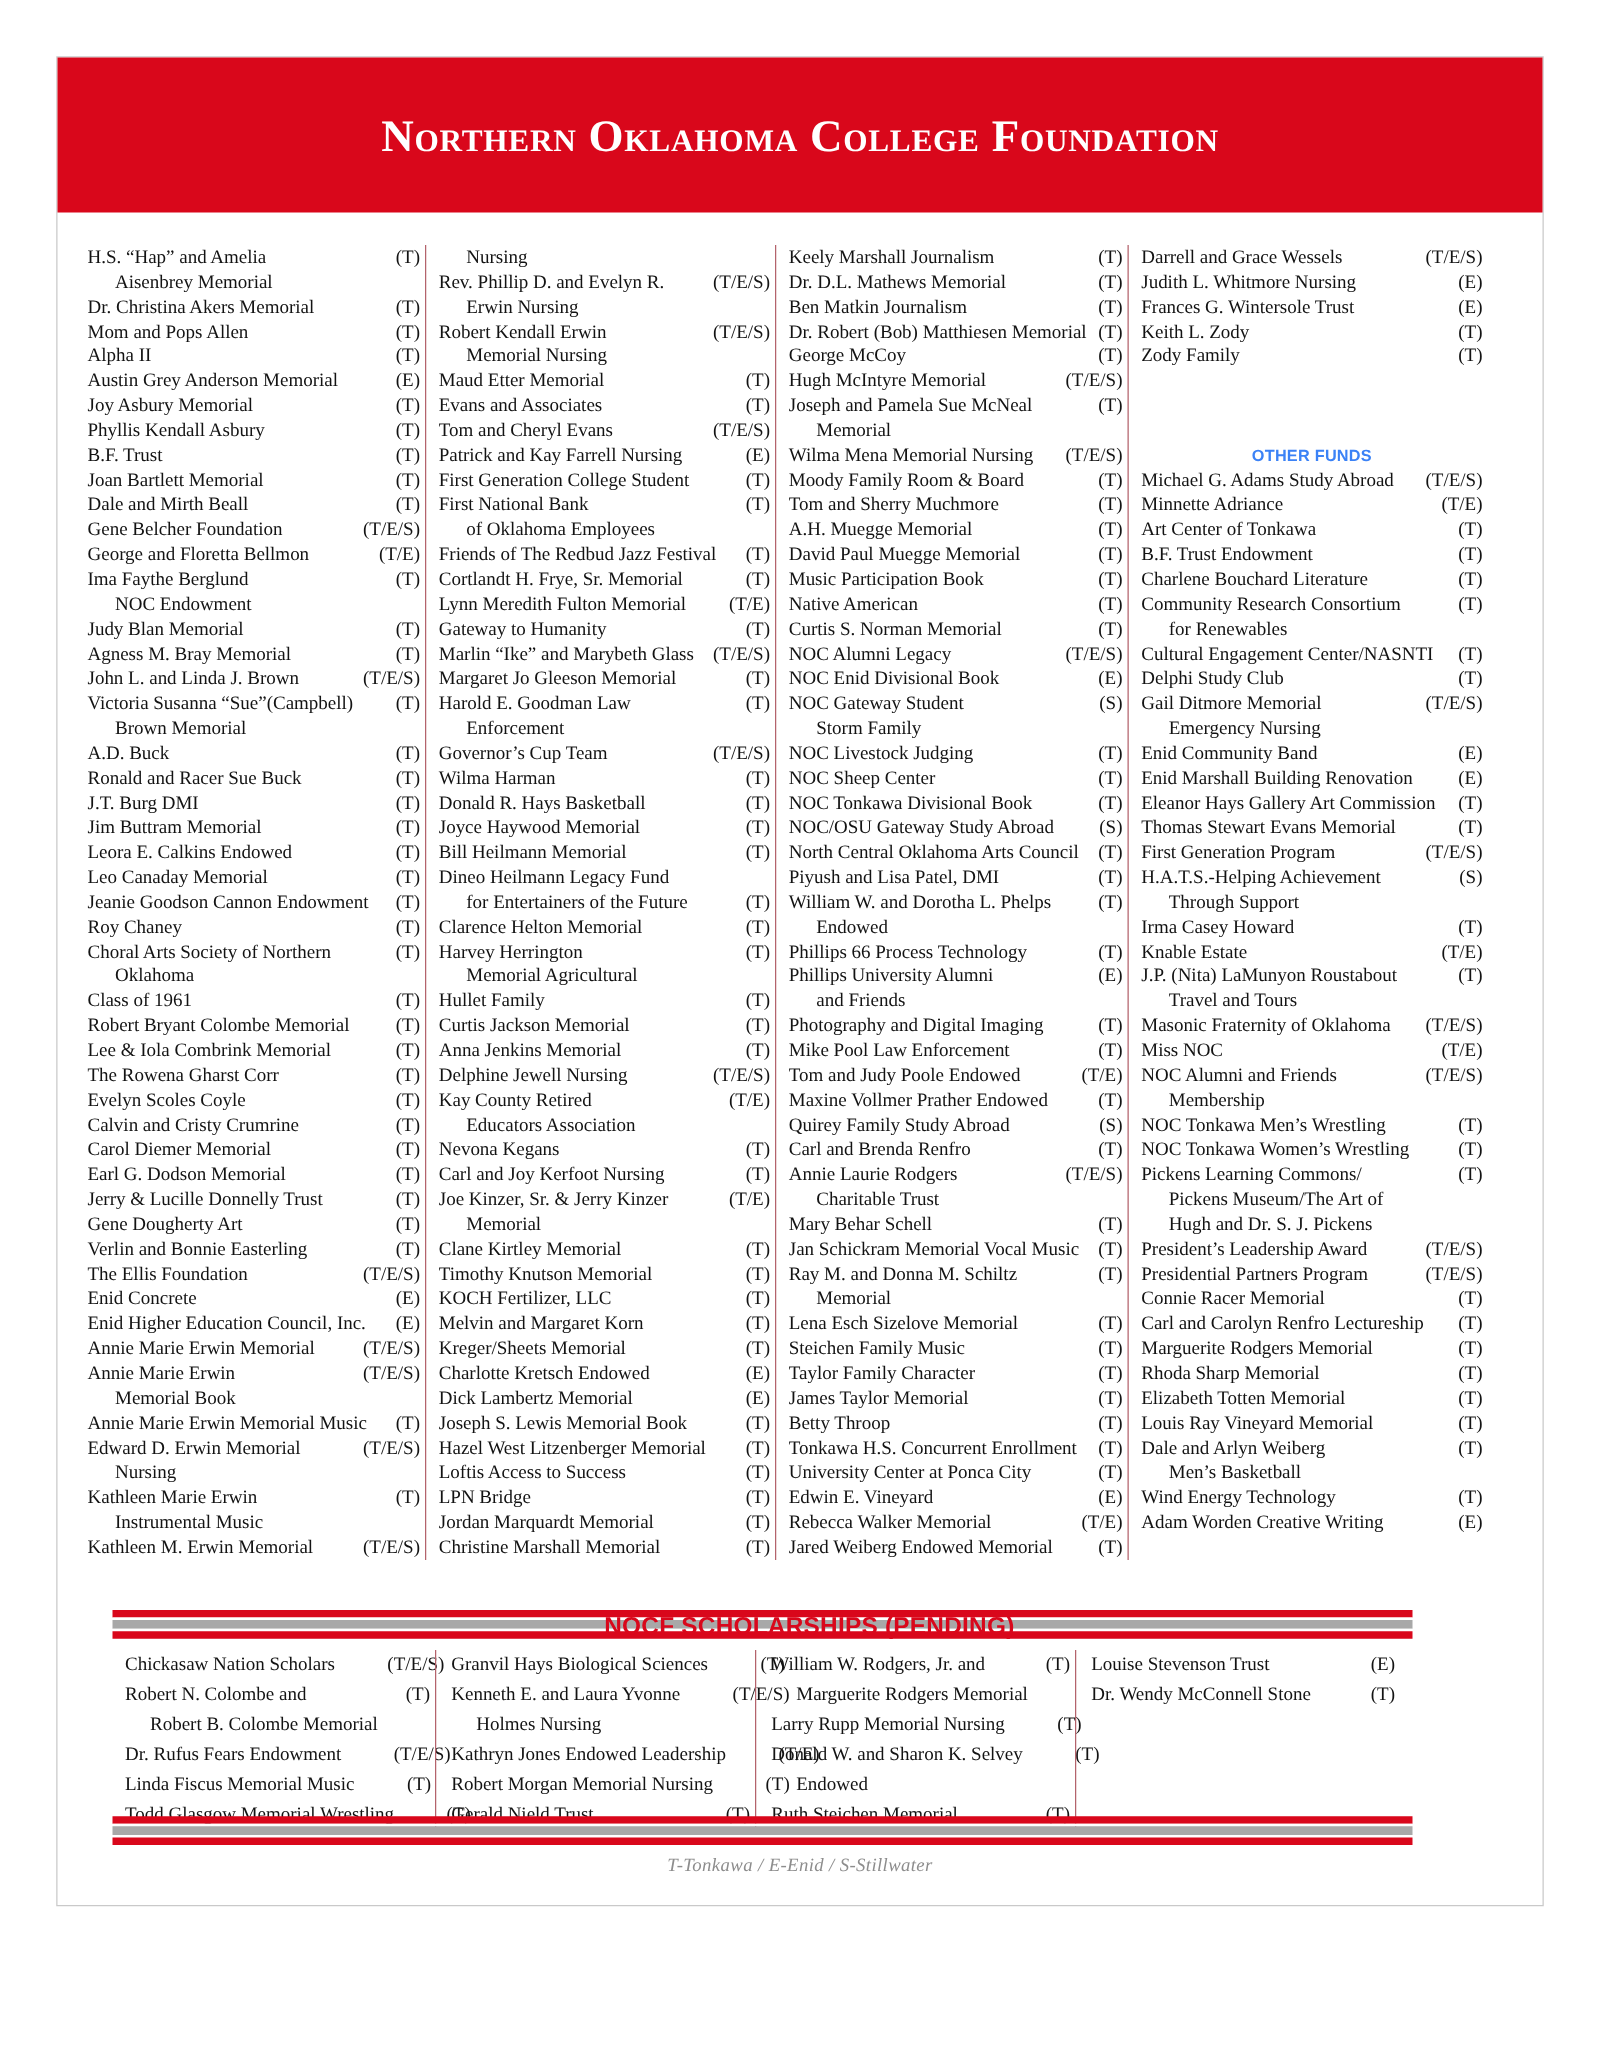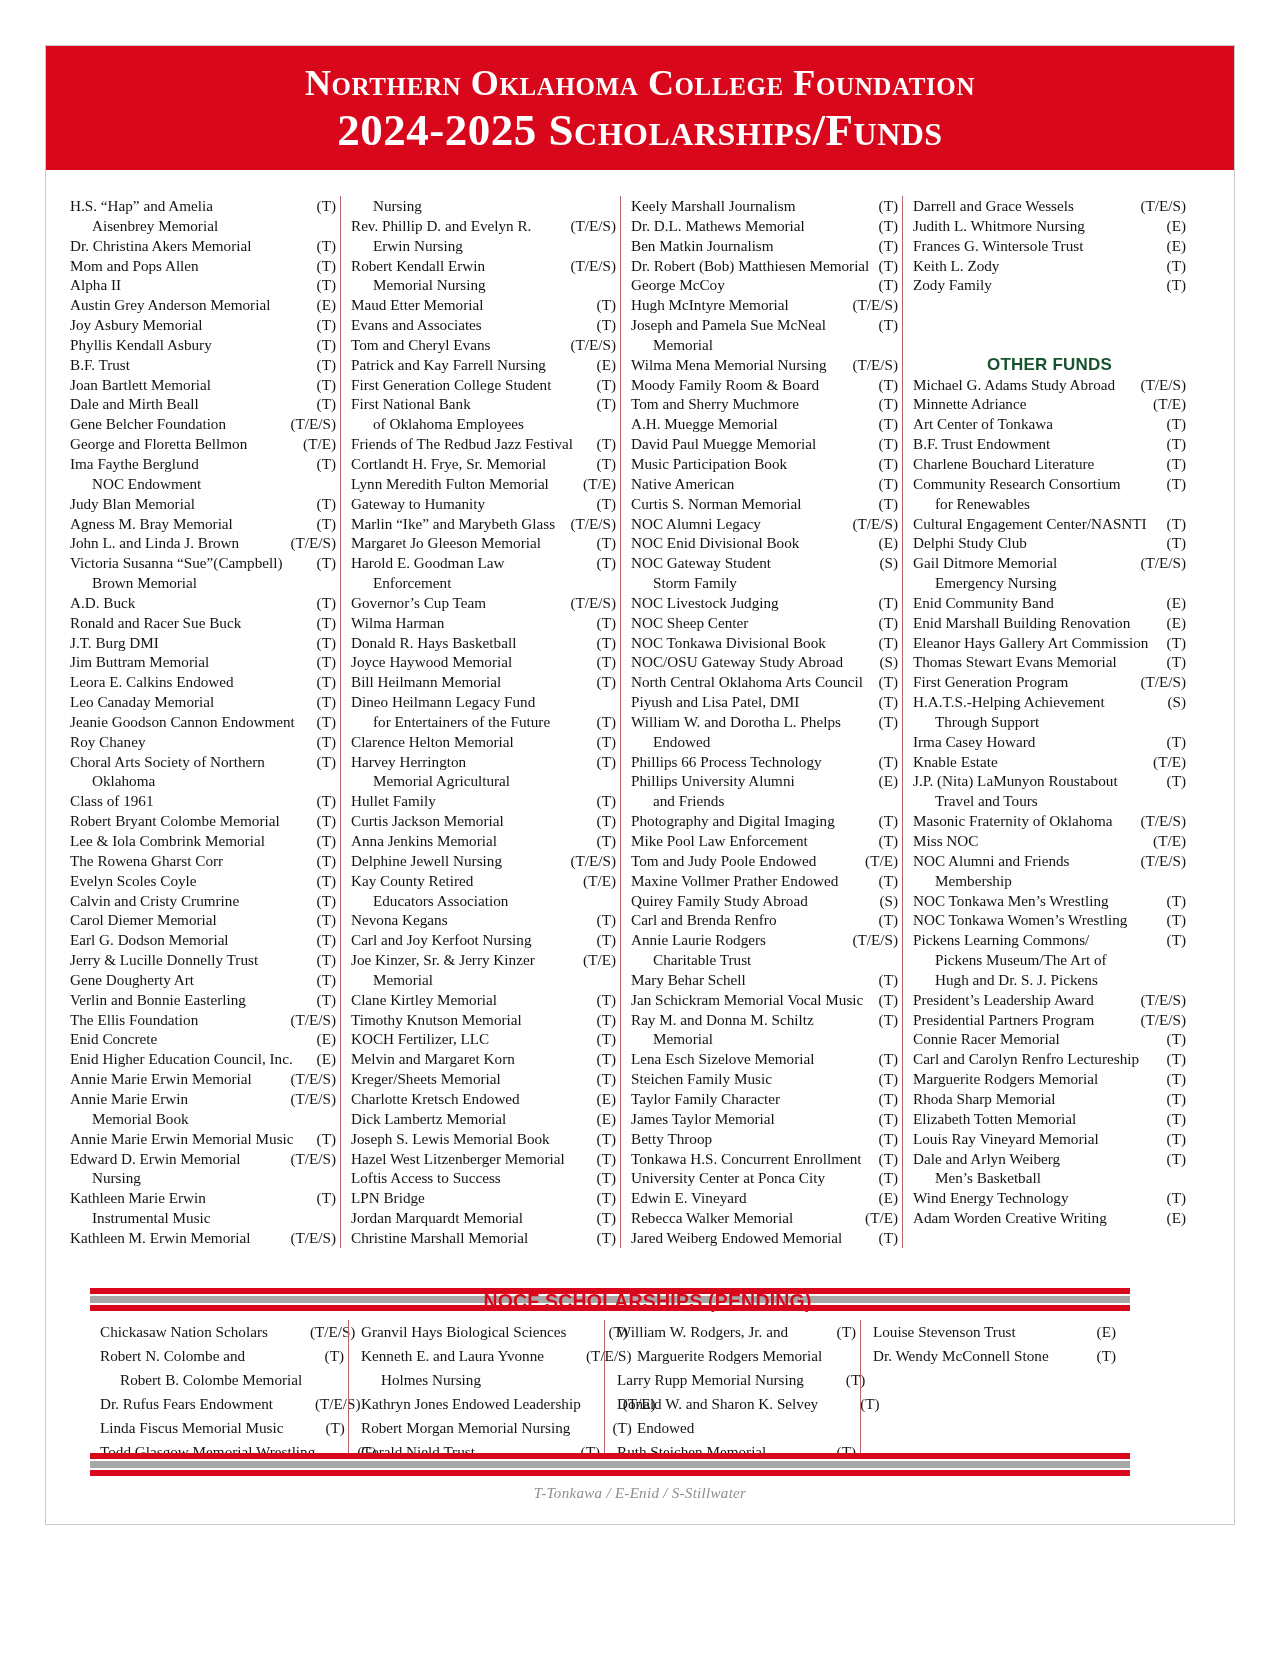--- a/index.html
+++ b/index.html
@@ -87,23 +87,23 @@
     line-height: 19.85px;
     color: #131313;
     white-space: nowrap;
   }
   .entry .nm { flex: 0 1 auto; overflow: visible; }
   .entry .cd { flex: 0 0 auto; padding-left: 6px; }
   .entry.cont .nm { padding-left: 22px; }
   .entry.blank { height: 19.85px; }
 
   .section-head {
-    color: #14532d;
+    color: #3b82f6;
     font-weight: 700;
-    font-size: 17px;
+    font-size: 13px;
     line-height: 19.85px;
     letter-spacing: 0.2px;
     font-family: "Liberation Sans", "DejaVu Sans", sans-serif;
     margin-top: 0px;
   }
 
   
   .bar-group {
     position: absolute;
     left: 90px;
@@ -154,21 +154,20 @@
   }
 </style>
 </head>
 <body>
 
 <div class="page">
   <div class="page-frame"></div>
 
   <div class="banner">
     <div class="banner-line1">Northern Oklahoma College Foundation</div>
-    <div class="banner-line2">2024-2025 Scholarships/Funds</div>
   </div>
 
   <div class="main-cols" id="main-cols">
       <div class="col c1">
         <div class="entry">
           <span class="nm">H.S. “Hap” and Amelia</span>
           <span class="cd">(T)</span>
         </div>
         <div class="entry cont">
           <span class="nm">Aisenbrey Memorial</span>

